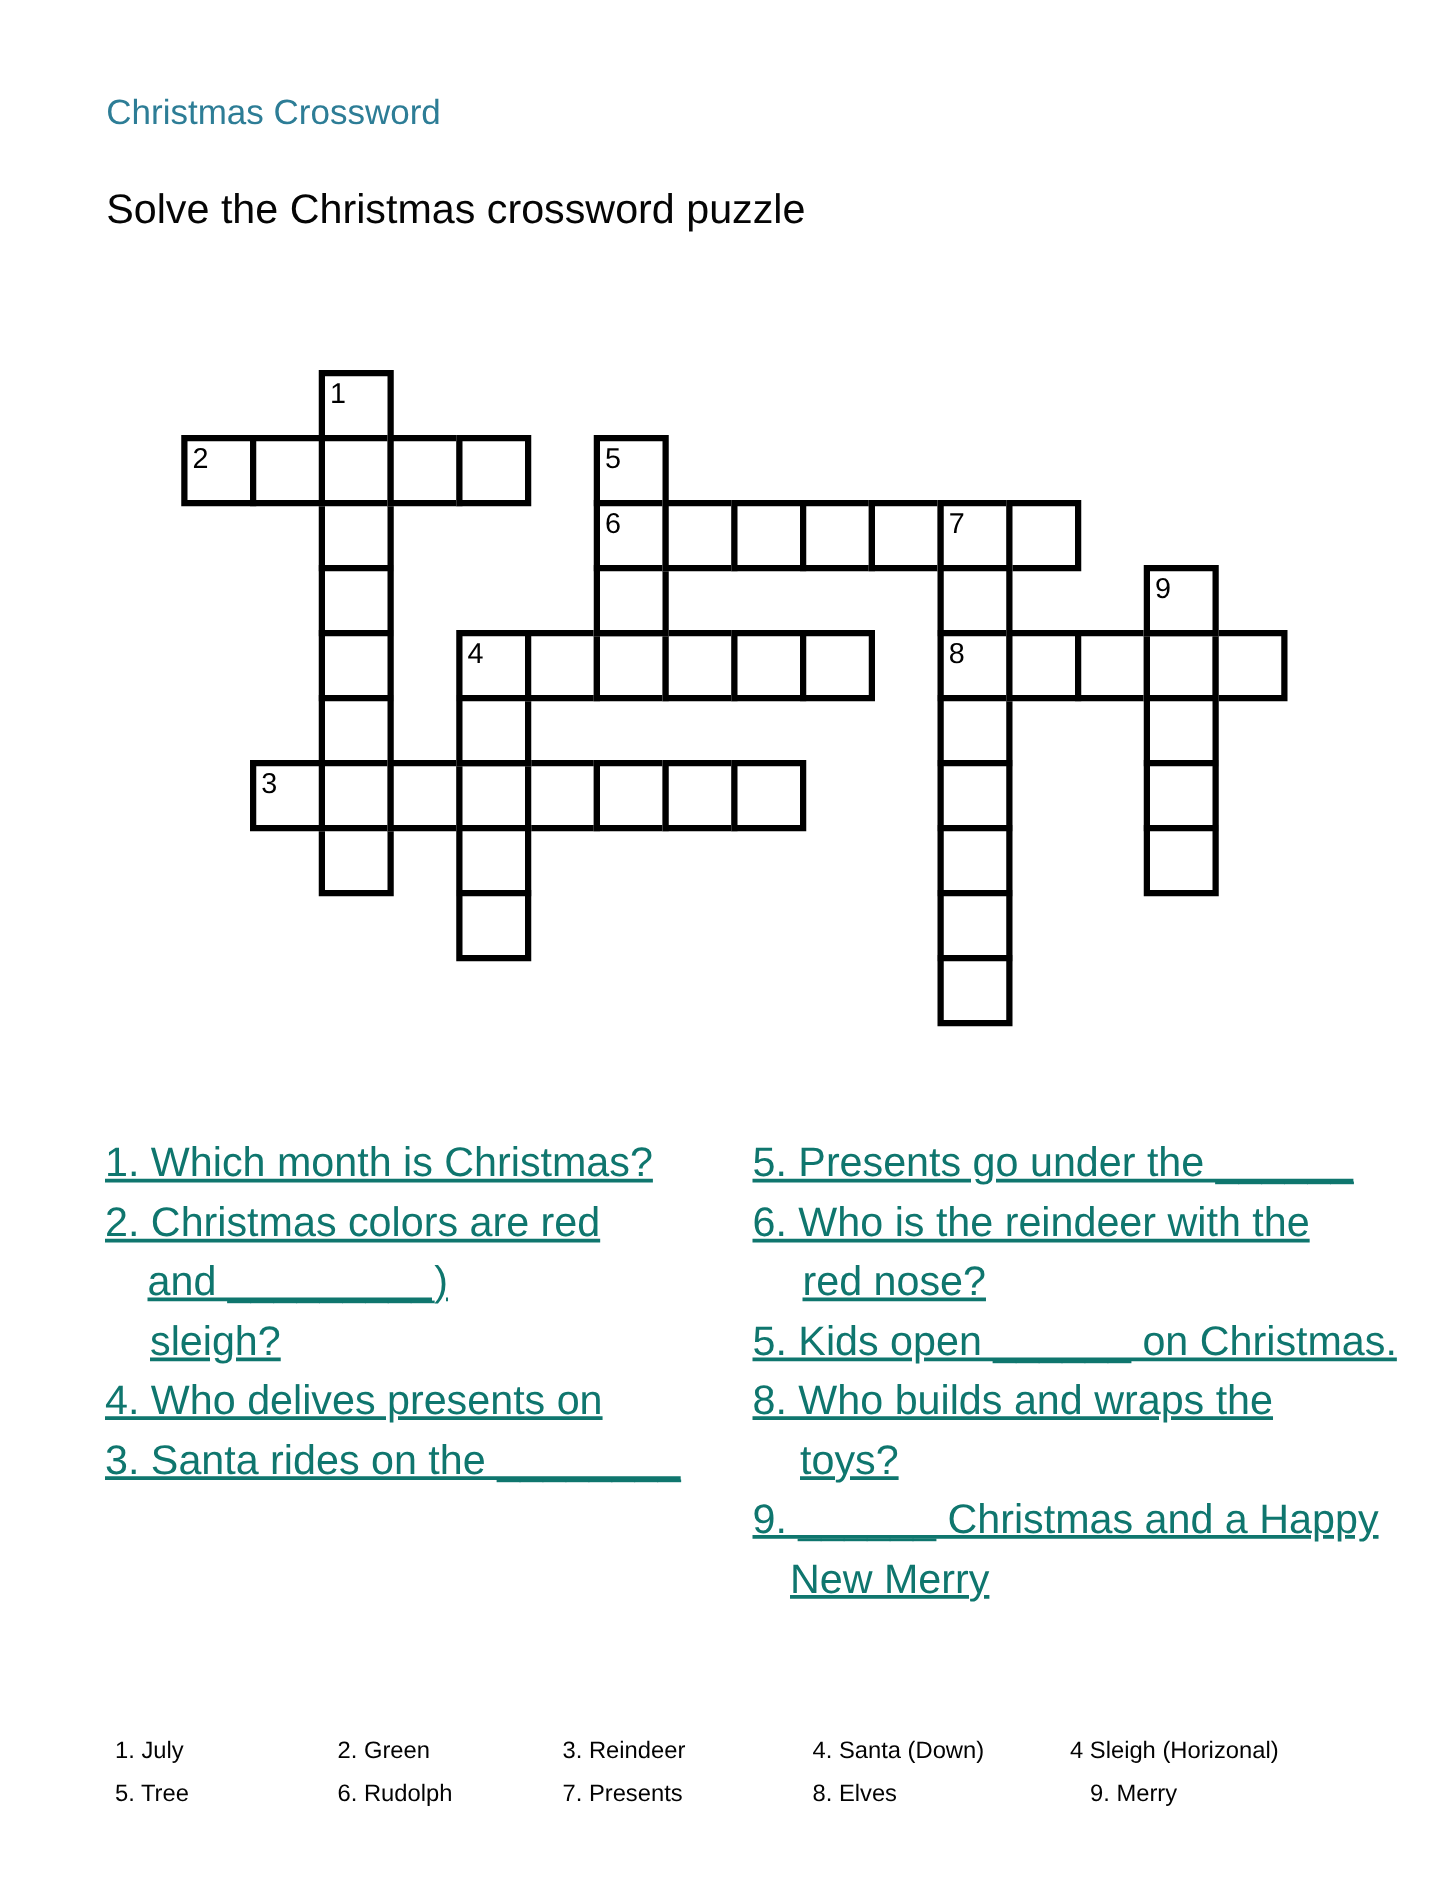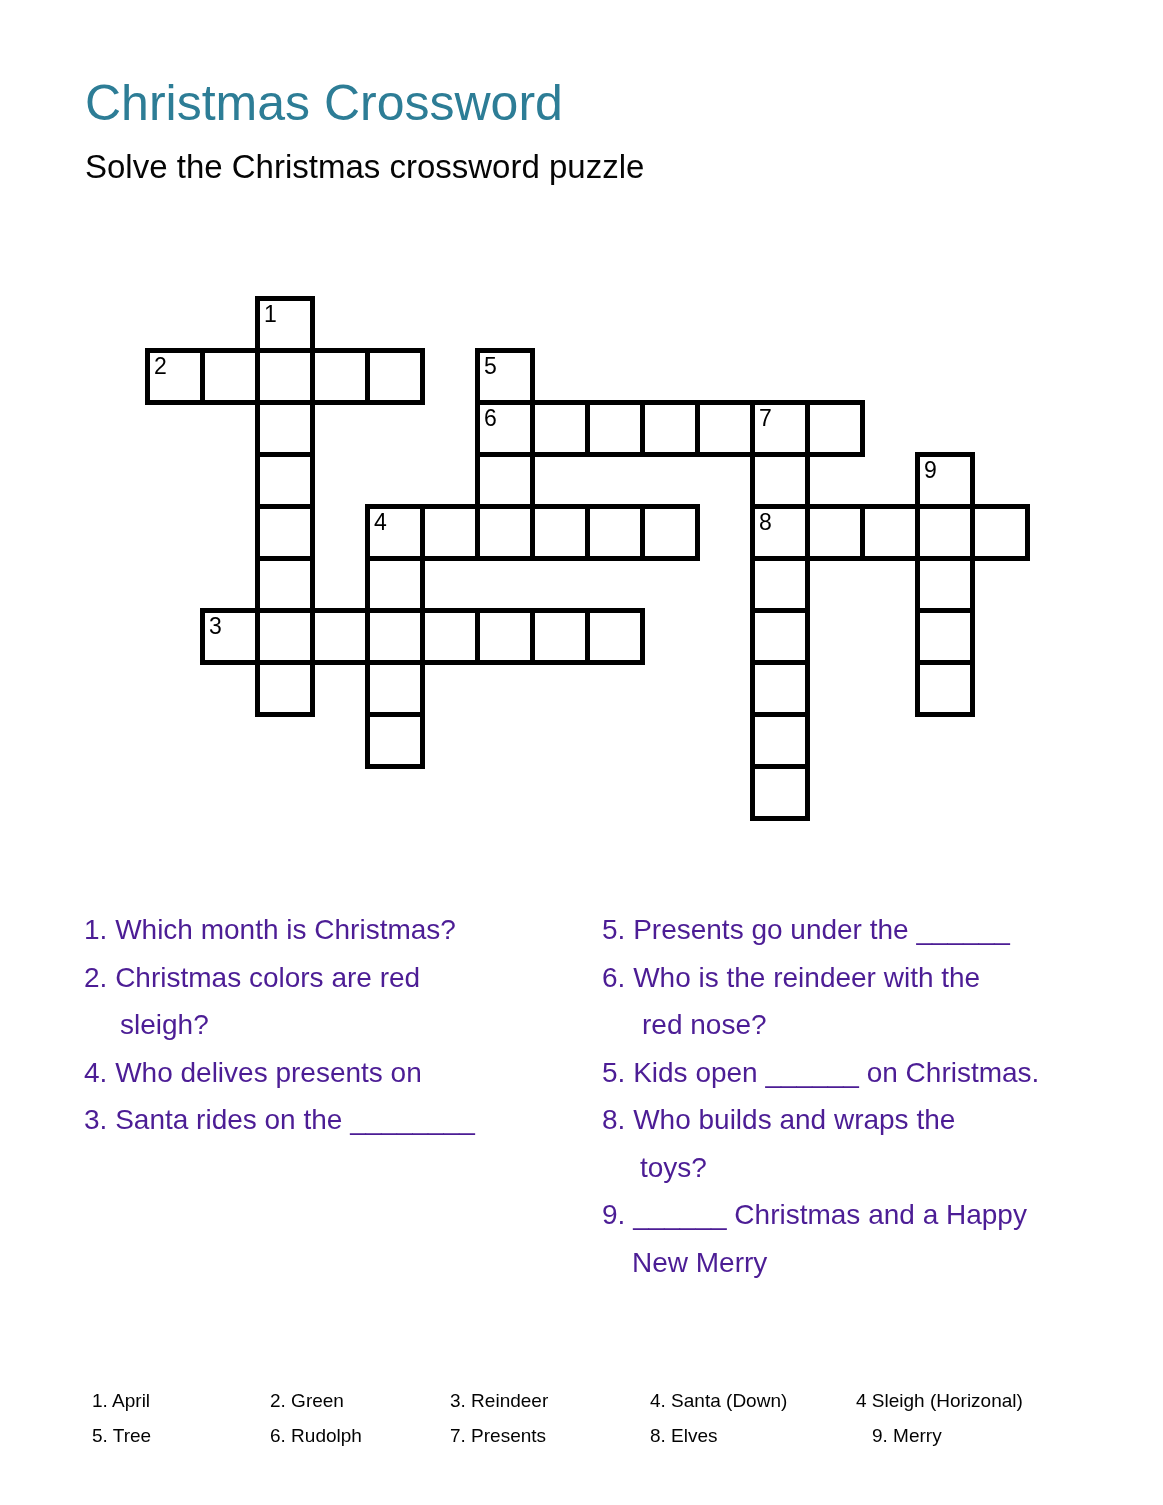--- a/index.html
+++ b/index.html
@@ -1,30 +1,30 @@
 <!DOCTYPE html>
 <html><head>
 <meta charset="utf-8">
 <style>
   html,body{margin:0;padding:0;background:#fff;}
   .page{
     position:relative;width:1163px;height:1505px;background:#ffffff;
     font-family:"Liberation Sans",sans-serif;color:#000;overflow:hidden;
   }
-  .title{position:absolute;left:85px;top:74px;font-size:50px;font-weight:400;letter-spacing:0;}
+  .title{position:absolute;left:85px;top:74px;font-size:28px;font-weight:400;letter-spacing:0;}
   .subtitle{position:absolute;left:85px;top:148px;font-size:33px;color:#050505;}
   .grid{position:absolute;left:145px;top:296px;width:885px;height:525px;}
   .cell{
     position:absolute;width:60px;height:57px;box-sizing:border-box;
     border:5px solid #000;background:#fff;
   }
   .cellnum{
     position:absolute;font-size:23px;line-height:1;z-index:2;color:#000;
   }
-  .clue-col{position:absolute;top:906px;font-size:28px;line-height:47.5px;white-space:nowrap;color:#4c1d95;}
+  .clue-col{position:absolute;top:906px;font-size:33px;line-height:47.5px;white-space:nowrap;color:#0f766e;text-decoration:underline;}
   .clue-col-left{left:84px;}
   .clue-col-right{left:602px;}
   .clue-line{height:47.5px;}
   .answer{position:absolute;font-size:19px;white-space:nowrap;color:#030303;}
 </style>
 </head>
 <body>
 
 <div class="page">
   <div class="title" style="color: rgb(45, 125, 150);">Christmas Crossword</div>
@@ -90,37 +90,38 @@
       <div class="cell" style="left: 770px; top: 156px;"></div>
       <div class="cell" style="left: 770px; top: 260px;"></div>
       <div class="cell" style="left: 770px; top: 312px;"></div>
       <div class="cell" style="left: 770px; top: 364px;"></div>
       <div class="cellnum" style="left: 779px; top: 163px;">9</div>
     </div>
 
   <div class="clue-col clue-col-left" id="clues-left">
       <div class="clue-line" style="padding-left: 0px;">1. Which month is Christmas?</div>
       <div class="clue-line" style="padding-left: 0px;">2. Christmas colors are red</div>
+      <div class="clue-line" style="padding-left: 34px;">and _________)</div>
       <div class="clue-line" style="padding-left: 36px;">sleigh?</div>
       <div class="clue-line" style="padding-left: 0px;">4. Who delives presents on</div>
       <div class="clue-line" style="padding-left: 0px;">3. Santa rides on the ________</div>
     </div>
   <div class="clue-col clue-col-right" id="clues-right">
       <div class="clue-line" style="padding-left: 0px;">5. Presents go under the ______</div>
       <div class="clue-line" style="padding-left: 0px;">6. Who is the reindeer with the</div>
       <div class="clue-line" style="padding-left: 40px;">red nose?</div>
       <div class="clue-line" style="padding-left: 0px;">5. Kids open ______ on Christmas.</div>
       <div class="clue-line" style="padding-left: 0px;">8. Who builds and wraps the</div>
       <div class="clue-line" style="padding-left: 38px;">toys?</div>
       <div class="clue-line" style="padding-left: 0px;">9. ______ Christmas and a Happy</div>
       <div class="clue-line" style="padding-left: 30px;">New Merry</div>
     </div>
 
   <div id="answer-key">
-      <div class="answer" style="left: 92px; top: 1390px;">1. April</div>
+      <div class="answer" style="left: 92px; top: 1390px;">1. July</div>
       <div class="answer" style="left: 270px; top: 1390px;">2. Green</div>
       <div class="answer" style="left: 450px; top: 1390px;">3. Reindeer</div>
       <div class="answer" style="left: 650px; top: 1390px;">4. Santa (Down)</div>
       <div class="answer" style="left: 856px; top: 1390px;">4 Sleigh (Horizonal)</div>
       <div class="answer" style="left: 92px; top: 1425px;">5. Tree</div>
       <div class="answer" style="left: 270px; top: 1425px;">6. Rudolph</div>
       <div class="answer" style="left: 450px; top: 1425px;">7. Presents</div>
       <div class="answer" style="left: 650px; top: 1425px;">8. Elves</div>
       <div class="answer" style="left: 856px; top: 1425px; margin-left: 16px;">9. Merry</div>
     </div>

